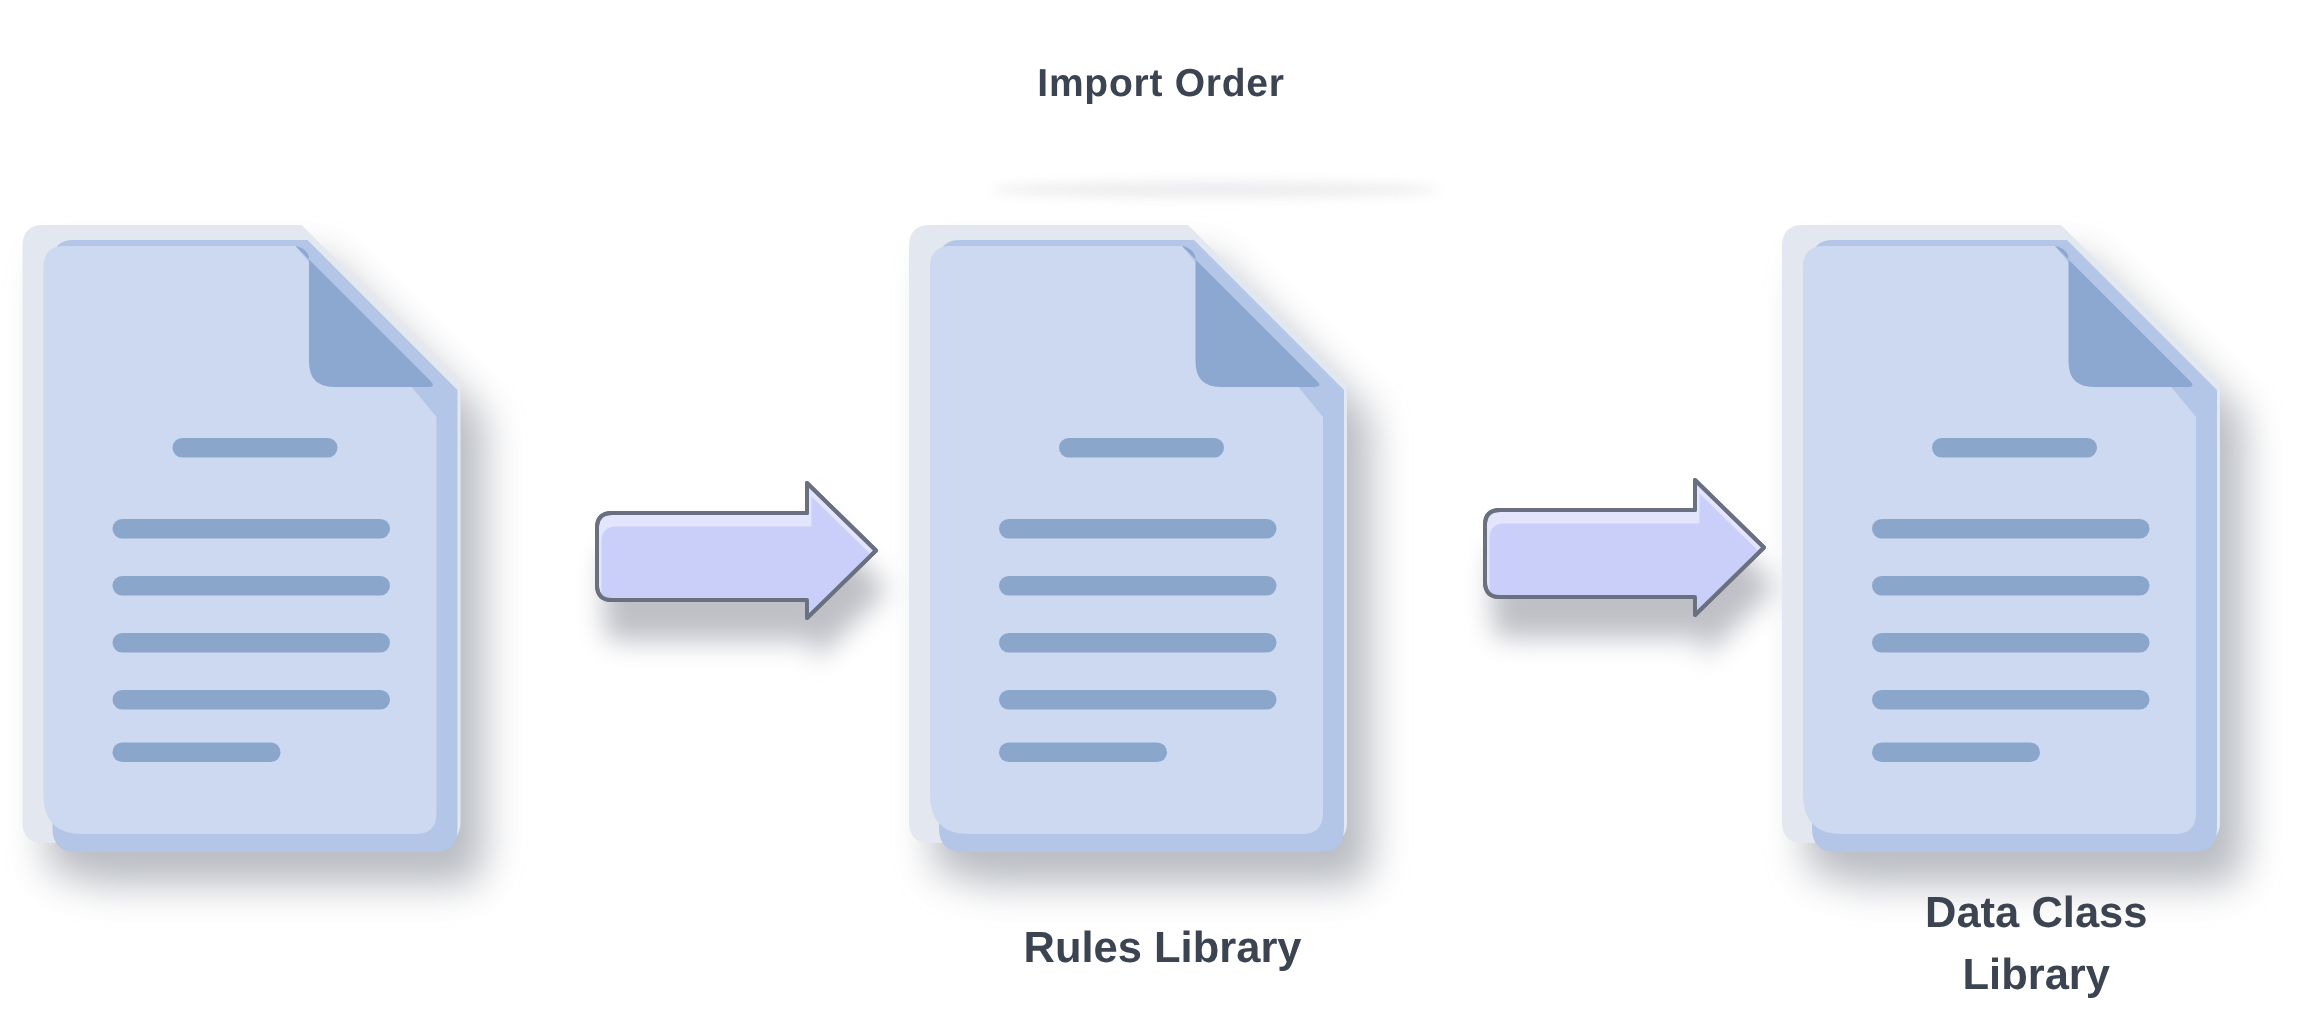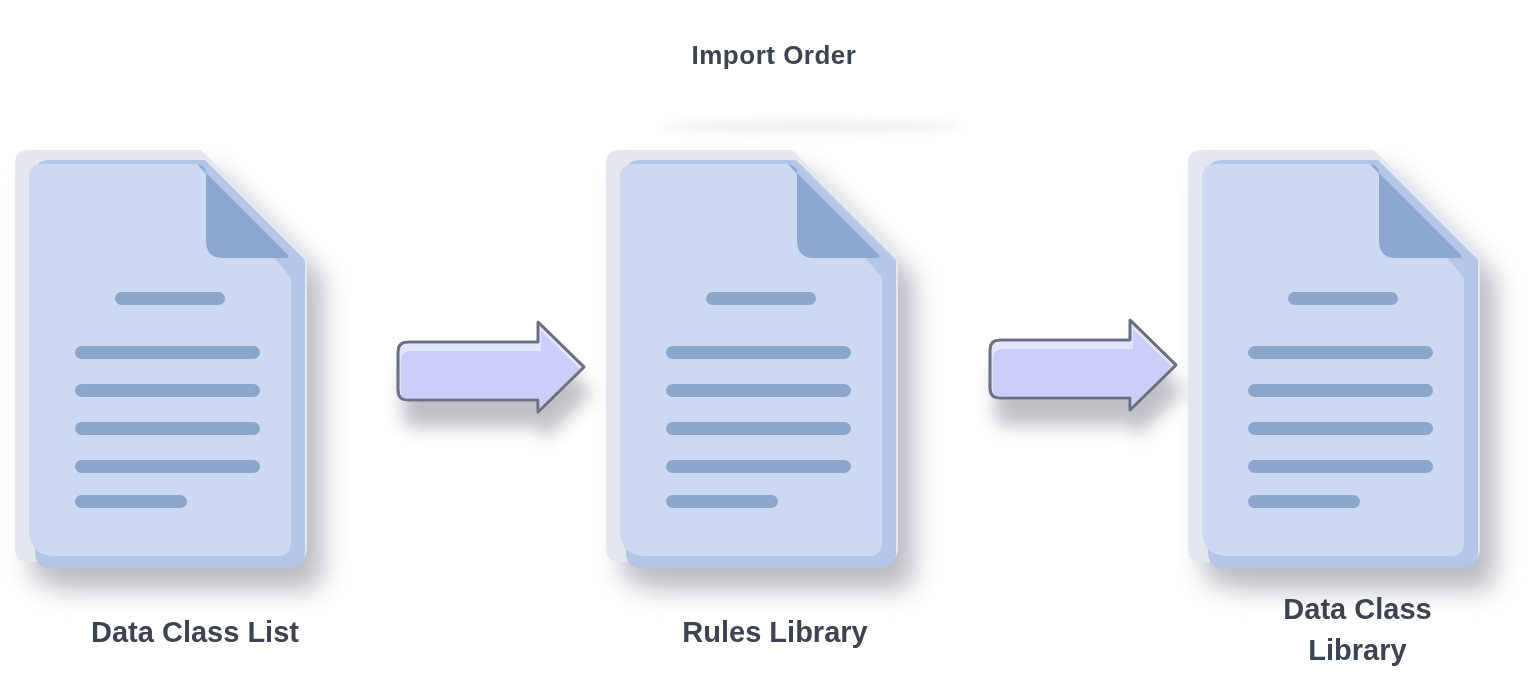--- a/index.html
+++ b/index.html
@@ -151,17 +151,16 @@
     <g>
       <rect class="doc-line" x="110" y="144" width="110" height="13" rx="6.5"></rect>
       <rect class="doc-line" x="70" y="198" width="185" height="13" rx="6.5"></rect>
       <rect class="doc-line" x="70" y="236" width="185" height="13" rx="6.5"></rect>
       <rect class="doc-line" x="70" y="274" width="185" height="13" rx="6.5"></rect>
       <rect class="doc-line" x="70" y="312" width="185" height="13" rx="6.5"></rect>
       <rect class="doc-line" x="70" y="347" width="112" height="13" rx="6.5"></rect>
     </g>
   </svg>
 
-  <div class="node-label label-1">Data Class List</div>
   <div class="node-label label-3">Data Class Library</div>
   <div class="node-label label-2">Rules Library</div>
 
 </div>
 
 </body></html>

